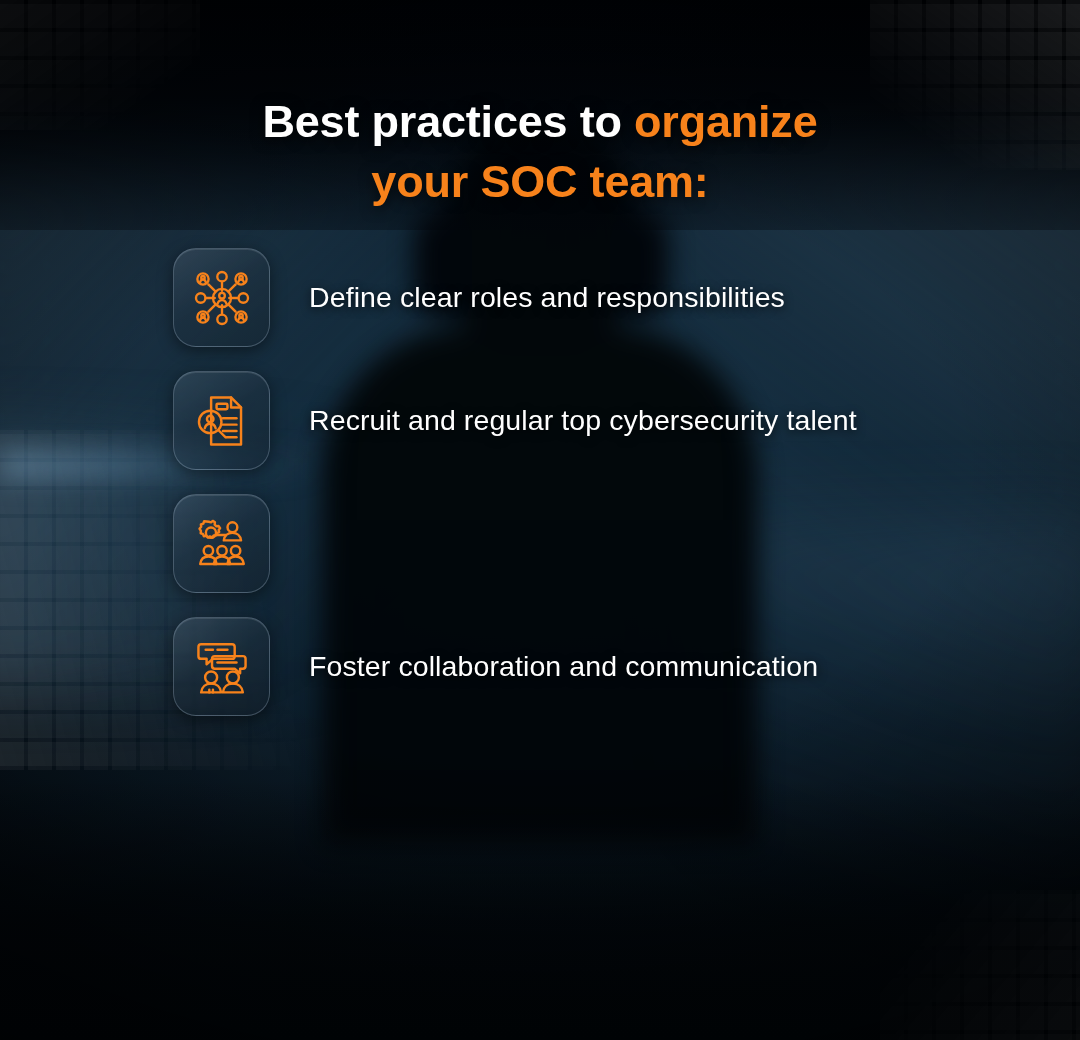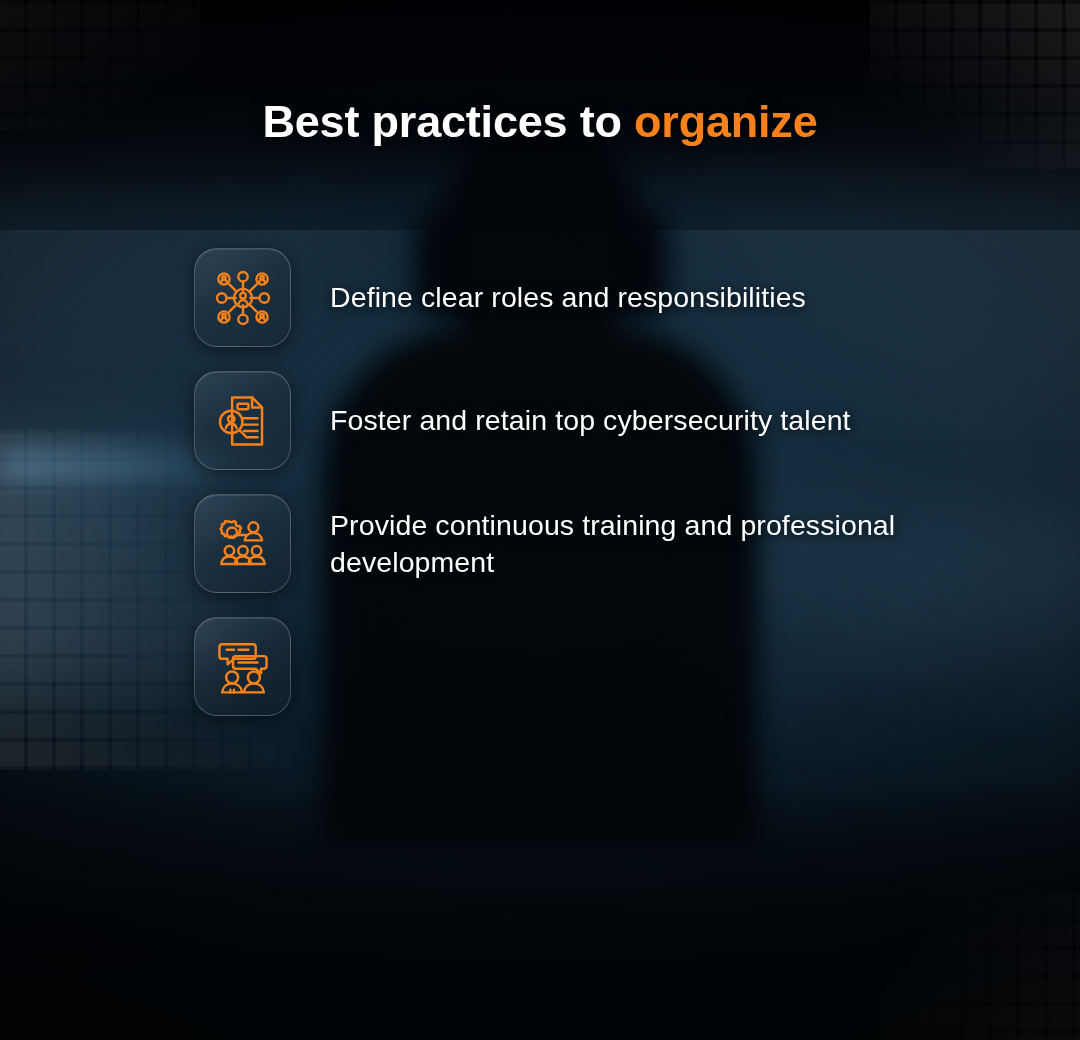--- a/index.html
+++ b/index.html
@@ -137,21 +137,21 @@
   .headline{
     position:absolute;left:0;top:92px;width:1080px;
     text-align:center;
     font-size:45px;font-weight:bold;line-height:60px;
     letter-spacing:-.2px;
     color:#ffffff;
     text-shadow:0 2px 14px rgba(0,0,0,.75);
   }
   .headline .accent{color:#f7821b;}
 
-  .list{position:absolute;left:0;top:236px;width:1031px;margin-left:21px;}
+  .list{position:absolute;left:0;top:236px;width:1031px;}
   .row{
     position:relative;
     height:123px;
     display:flex;align-items:center;
   }
   .tile{
     position:relative;
     flex:0 0 auto;
     margin-left:173px;
     width:95px;height:97px;
@@ -201,20 +201,21 @@
 
   <div class="mosaic mosaic-tr"></div>
   <div class="mosaic mosaic-tl"></div>
   <div class="mosaic mosaic-l"></div>
   <div class="mosaic mosaic-br"></div>
 
   <div class="content">
 
     <div class="headline">
       <span>Best practices to </span><span class="accent">organize</span><br>
+      <span class="accent">your SOC team:</span>
     </div>
 
     <div class="list">
 
       <div class="row">
         <div class="tile">
           <svg width="58" height="58" viewBox="0 0 64 64" fill="none" stroke="#f7821b" stroke-width="2.6" stroke-linecap="round" stroke-linejoin="round">
             <line x1="32" y1="14" x2="32" y2="24"></line>
             <line x1="32" y1="40" x2="32" y2="50"></line>
             <line x1="14" y1="32" x2="24" y2="32"></line>
@@ -256,57 +257,57 @@
             <line x1="33" y1="29" x2="48" y2="29"></line>
             <line x1="33" y1="36" x2="48" y2="36"></line>
             <line x1="33" y1="43" x2="48" y2="43"></line>
             <line x1="37" y1="50" x2="48" y2="50"></line>
             <circle cx="19" cy="33" r="12.4"></circle>
             <circle cx="19" cy="29.8" r="3.6"></circle>
             <path d="M13 40c.8-3.2 3.1-5 6-5s5.2 1.8 6 5"></path>
             <line x1="28.2" y1="42.2" x2="36" y2="50"></line>
           </svg>
         </div>
-        <div class="label">Foster and retain top cybersecurity talent</div>
+        <div class="label">Recruit and regular top cybersecurity talent</div>
       </div>
 
 
       <div class="row">
         <div class="tile">
           <svg width="58" height="58" viewBox="0 0 64 64" fill="none" stroke="#f7821b" stroke-width="2.7" stroke-linecap="round" stroke-linejoin="round">
             <path d="M17.5 7.5l2.4.6 1.9-1.6 2.4 1.6-.3 2.5 1.9 1.9 2.5-.3 1.6 2.4-1.6 1.9.6 2.4-2.6 1.1-.6 2.4-2.9.2-1.6 2.1-2.6-1.1-2.2 1.3-2-2-2.4.6-1.1-2.6-2.4-.6.2-2.9-1.5-2.1 1.8-2.3-.3-2.5 2.7-.9.9-2.7 2.5.3z"></path>
             <circle cx="19.8" cy="19.5" r="5.6"></circle>
             <line x1="25" y1="22" x2="36" y2="22"></line>
             <circle cx="43.5" cy="13.5" r="5.4"></circle>
             <path d="M34 28c.8-5.3 4.6-8.3 9.5-8.3S52.2 22.7 53 28z"></path>
             <circle cx="17" cy="39.5" r="5.2"></circle>
             <path d="M8 54c.7-5.2 4.2-8.2 9-8.2s8.3 3 9 8.2z"></path>
             <circle cx="32" cy="39.5" r="5.2"></circle>
             <path d="M23 54c.7-5.2 4.2-8.2 9-8.2s8.3 3 9 8.2z"></path>
             <circle cx="47" cy="39.5" r="5.2"></circle>
             <path d="M38 54c.7-5.2 4.2-8.2 9-8.2s8.3 3 9 8.2z"></path>
           </svg>
         </div>
-        <div class="label">Provide continuous training and professional development</div>
       </div>
 
       <div class="row">
         <div class="tile">
           <svg width="58" height="58" viewBox="0 0 64 64" fill="none" stroke="#f7821b" stroke-width="2.7" stroke-linecap="round" stroke-linejoin="round">
             <path d="M9 7h34a3 3 0 013 3v10a3 3 0 01-3 3H22l-7 6v-6h-6a3 3 0 01-3-3V10a3 3 0 013-3z"></path>
             <line x1="14" y1="13" x2="22" y2="13"></line>
             <line x1="27" y1="13" x2="38" y2="13"></line>
             <path d="M24 20h31a3 3 0 013 3v8a3 3 0 01-3 3h-3v5l-6-5H24a3 3 0 01-3-3v-8a3 3 0 013-3z"></path>
             <line x1="27" y1="27" x2="48" y2="27"></line>
             <circle cx="20" cy="43.5" r="6.6"></circle>
             <path d="M9 60c.6-6.2 5.1-9.8 11-9.8S30.4 53.8 31 60z"></path>
             <circle cx="44" cy="43.5" r="6.6"></circle>
             <path d="M33 60c.6-6.2 5.1-9.8 11-9.8S54.4 53.8 55 60z"></path>
             <line x1="18" y1="57" x2="18" y2="60"></line>
             <line x1="22" y1="57" x2="22" y2="60"></line>
           </svg>
         </div>
+        <div class="label">Foster collaboration and communication</div>
       </div>
 
 
     </div>
   </div>
 </div>
 
 </body></html>

